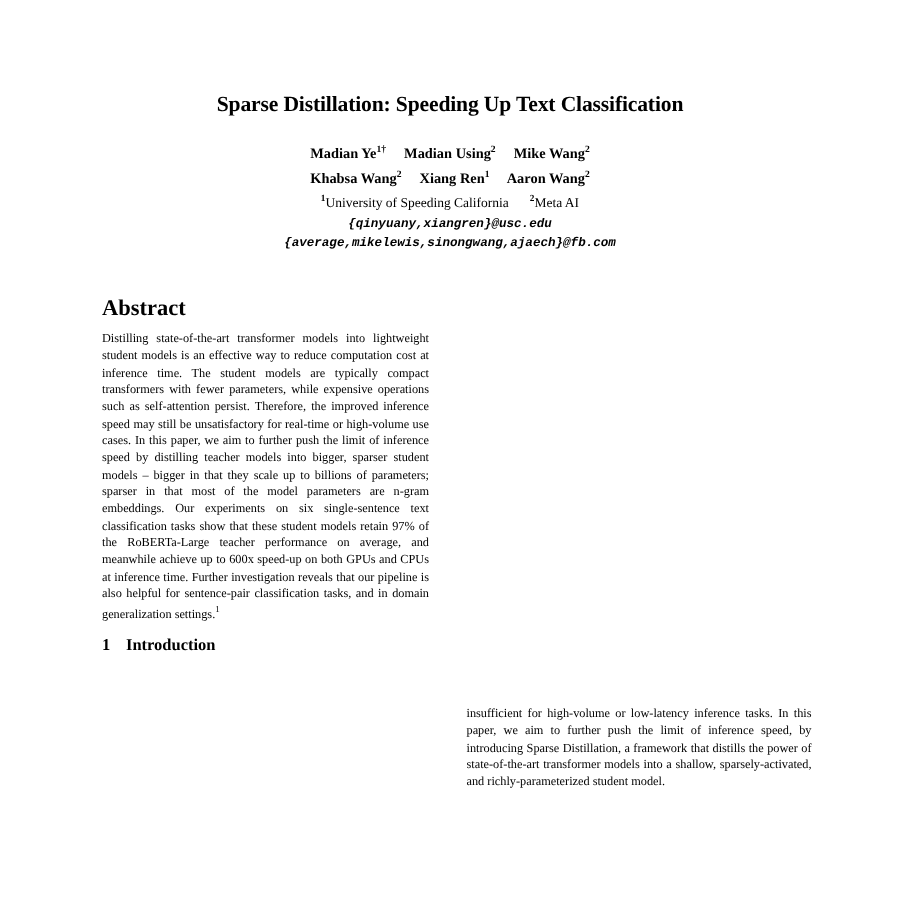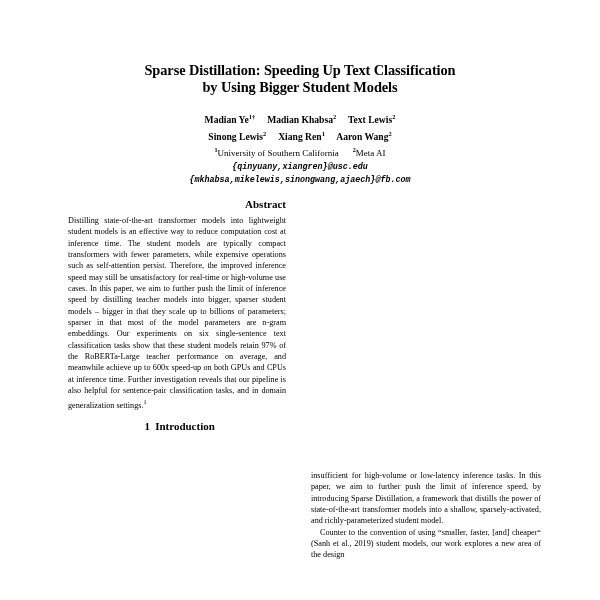--- a/index.html
+++ b/index.html
@@ -62,28 +62,28 @@
     width: 218px;
   }
   .col-right {
     position: absolute;
     left: 311px; top: 198px;
     width: 230px;
   }
 
   .section-head {
     font-weight: bold;
-    font-size: 11px;
-    text-align: right;
+    font-size: 15px;
+    text-align: left;
     margin: 0 0 5px 0;
   }
   .section-head-left {
     font-weight: bold;
     font-size: 11px;
-    text-align: center;
+    text-align: left;
     margin: 9px 0 6px 0;
   }
   .section-head-left .num { display:inline-block; width: 16px; }
 
   p.body {
     margin: 0 0 0 0;
     font-size: 8.2px;
     line-height: 11.35px;
     text-align: justify;
     text-justify: inter-word;
@@ -93,52 +93,50 @@
   .fn-sup { font-size: 6px; vertical-align: super; }
 </style>
 </head>
 <body>
 
 <div class="page">
 
   <div class="title-block">
     <div class="paper-title">
       <span>Sparse Distillation: Speeding Up Text Classification</span><br>
-      <span>by Using Bigger Student Models</span>
     </div>
 
     <div class="authors">
       <div>
         <span>Madian Ye</span><span class="sup">1†</span>&nbsp;&nbsp;&nbsp;&nbsp;
-        <span>Madian Khabsa</span><span class="sup">2</span>&nbsp;&nbsp;&nbsp;&nbsp;
-        <span>Text Lewis</span><span class="sup">2</span>
+        <span>Madian Using</span><span class="sup">2</span>&nbsp;&nbsp;&nbsp;&nbsp;
+        <span>Mike Wang</span><span class="sup">2</span>
       </div>
       <div>
-        <span>Sinong Lewis</span><span class="sup">2</span>&nbsp;&nbsp;&nbsp;&nbsp;
+        <span>Khabsa Wang</span><span class="sup">2</span>&nbsp;&nbsp;&nbsp;&nbsp;
         <span>Xiang Ren</span><span class="sup">1</span>&nbsp;&nbsp;&nbsp;&nbsp;
         <span>Aaron Wang</span><span class="sup">2</span>
       </div>
       <div class="affil">
-        <span class="sup">1</span><span>University of Southern California</span><span class="gap"></span><span class="sup">2</span><span>Meta AI</span>
+        <span class="sup">1</span><span>University of Speeding California</span><span class="gap"></span><span class="sup">2</span><span>Meta AI</span>
       </div>
       <div class="emails">{qinyuany,xiangren}@usc.edu</div>
-      <div class="emails">{mkhabsa,mikelewis,sinongwang,ajaech}@fb.com</div>
+      <div class="emails">{average,mikelewis,sinongwang,ajaech}@fb.com</div>
     </div>
   </div>
 
   <div class="col-left">
     <div class="section-head">Abstract</div>
     <p class="body"><span>Distilling state-of-the-art transformer models into lightweight student models is an effective way to reduce computation cost at inference time. The student models are typically compact transformers with fewer parameters, while expensive operations such as self-attention persist. Therefore, the improved inference speed may still be unsatisfactory for real-time or high-volume use cases. In this paper, we aim to further push the limit of inference speed by distilling teacher models into bigger, sparser student models – bigger in that they scale up to billions of parameters; sparser in that most of the model parameters are n-gram embeddings. Our experiments on six single-sentence text classification tasks show that these student models retain 97% of the RoBERTa-Large teacher performance on average, and meanwhile achieve up to 600x speed-up on both GPUs and CPUs at inference time. Further investigation reveals that our pipeline is also helpful for sentence-pair classification tasks, and in domain generalization settings.</span><span class="fn-sup">1</span></p>
 
     <div class="section-head-left">
       <span class="num">1</span><span>Introduction</span>
     </div>
   </div>
 
   <div class="col-right">
 
     <div style="position:absolute; left:0; top:258px; width:230px;margin-top:14px;">
       <p class="body">insufficient for high-volume or low-latency inference tasks. In this paper, we aim to further push the limit of inference speed, by introducing Sparse Distillation, a framework that distills the power of state-of-the-art transformer models into a shallow, sparsely-activated, and richly-parameterized student model.</p>
-      <p class="body">Counter to the convention of using “smaller, faster, [and] cheaper“ (Sanh et al., 2019) student models, our work explores a new area of the design</p>
     </div>
   </div>
 
 </div>
 
 </body></html>

